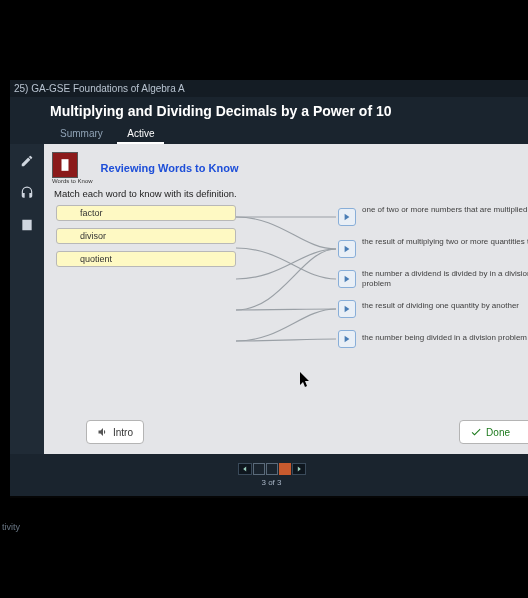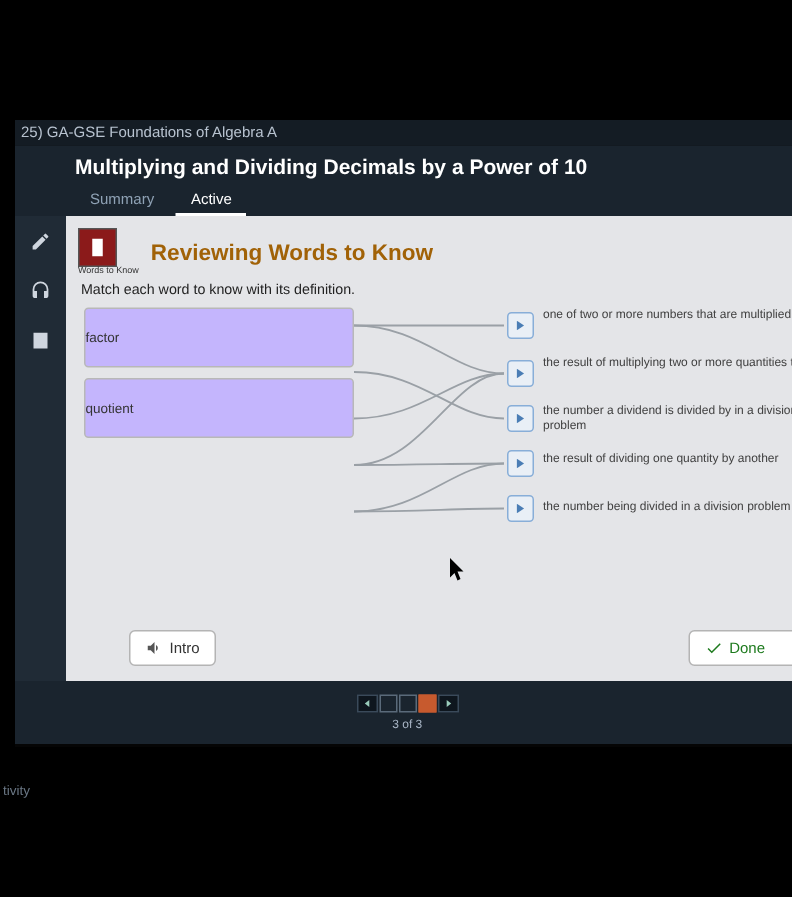--- a/index.html
+++ b/index.html
@@ -63,35 +63,35 @@
     gap: 8px;
     margin-bottom: 4px;
   }
   .sec-icon {
     width: 26px; height: 26px;
     background: #8b1a1a;
     border: 1px solid #555;
     display: flex; align-items: center; justify-content: center;
   }
   .sec-sub { font-size: 6px; color: #333; line-height: 1; }
-  .sec-title { color: #a16207; font-size: 15px; font-weight: bold; }
+  .sec-title { color: #1d4ed8; font-size: 11px; font-weight: bold; }
   .instruction { font-size: 9.5px; color: #222; margin: 4px 0 6px 2px; }
   .matcharea { position: relative; height: 200px; }
   .left-col, .right-col { position: absolute; top: 0; }
   .left-col { left: 4px; width: 180px; }
   .right-col { left: 310px; width: 200px; }
   .wordbox {
-    background: #c4b5fd;
+    background: #fef9c3;
     border: 1px solid #b8b8b8;
     border-radius: 3px;
     font-size: 9px;
     color: #333;
-    padding: 6px 0;
+    padding: 6px 23px;
     margin-bottom: 7px;
-    height: 40px;
+    height: 16px;
     display: flex;
     align-items: center;
   }
   .defbox {
     font-size: 8px;
     color: #404040;
     line-height: 1.25;
     margin-bottom: 8px;
     min-height: 24px;
   }
@@ -201,20 +201,21 @@
             <path d="M184 74 C 230 74, 250 44, 284 44"></path>
             <path d="M184 105 C 230 105, 250 44, 284 44"></path>
             <path d="M184 105 C 230 105, 250 104, 284 104"></path>
             <path d="M184 136 C 230 136, 250 134, 284 134"></path>
             <path d="M184 136 C 230 136, 250 104, 284 104"></path>
           </g>
         </svg>
 
         <div class="left-col">
           <div class="wordbox">factor</div>
+          <div class="wordbox">divisor</div>
           <div class="wordbox">quotient</div>
         </div>
 
         <div class="arrowbtn" style="left:286px;top:3px">
             <svg width="8" height="8" viewBox="0 0 10 10">
               <path d="M2 1 L8 5 L2 9 z"></path>
             </svg>
           </div>
         <div class="arrowbtn" style="left:286px;top:35px">
             <svg width="8" height="8" viewBox="0 0 10 10">

